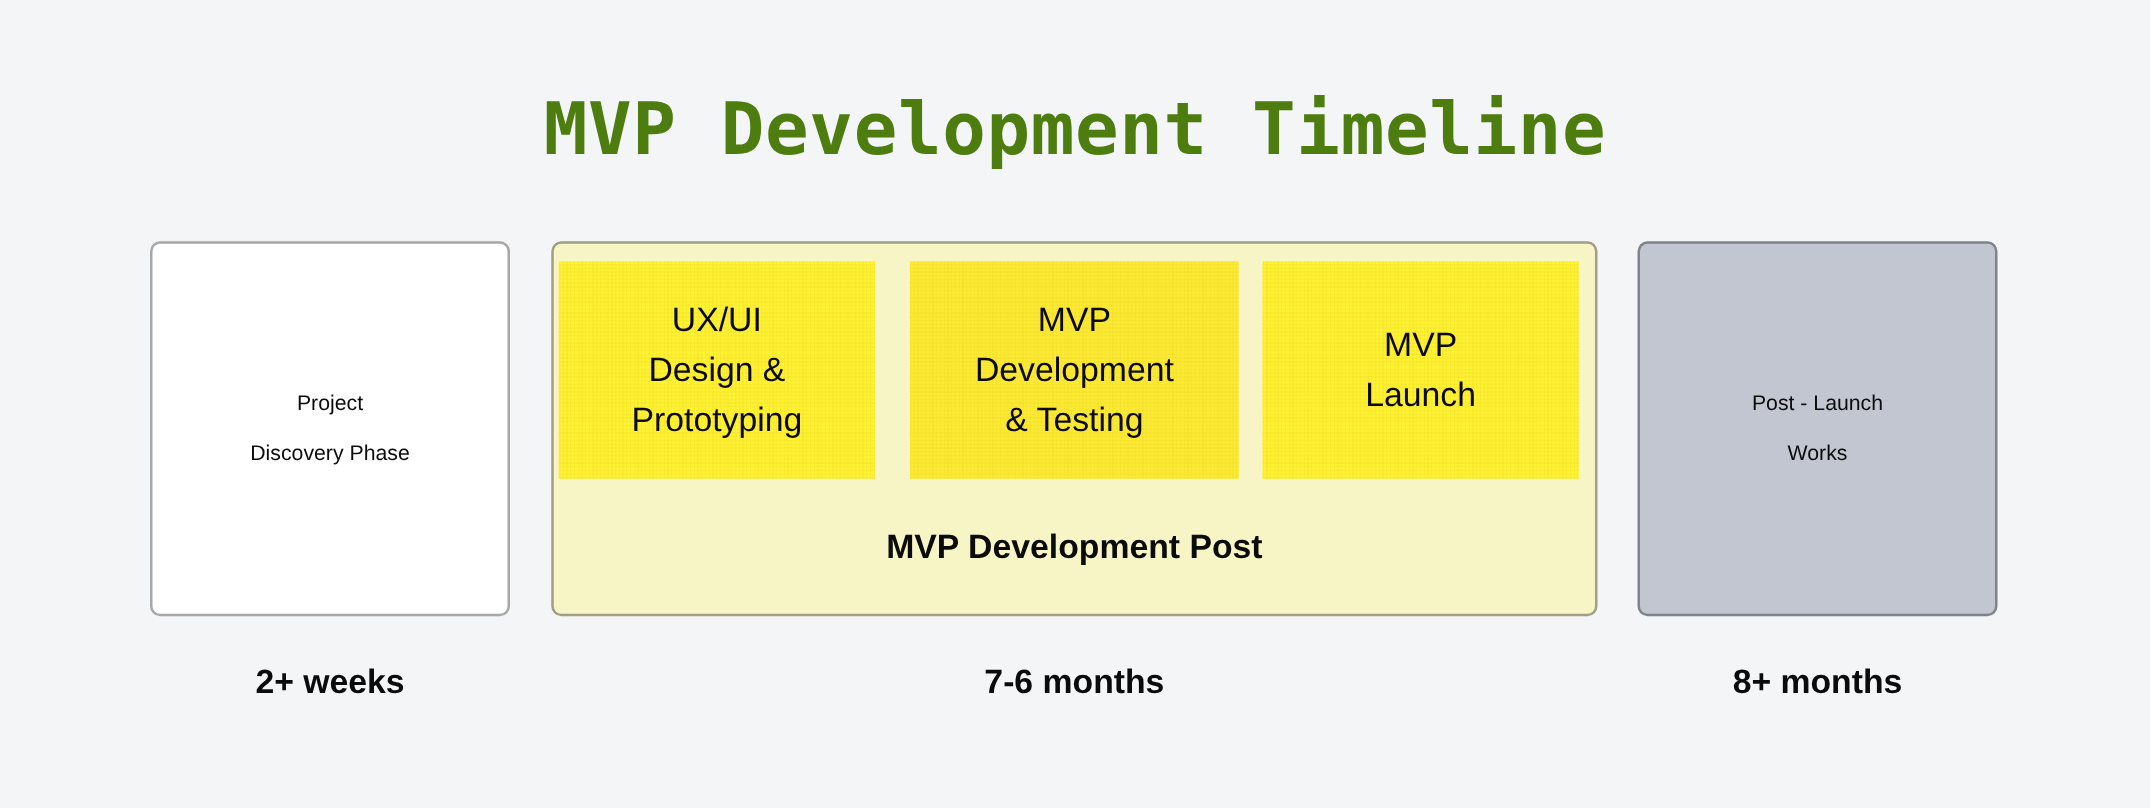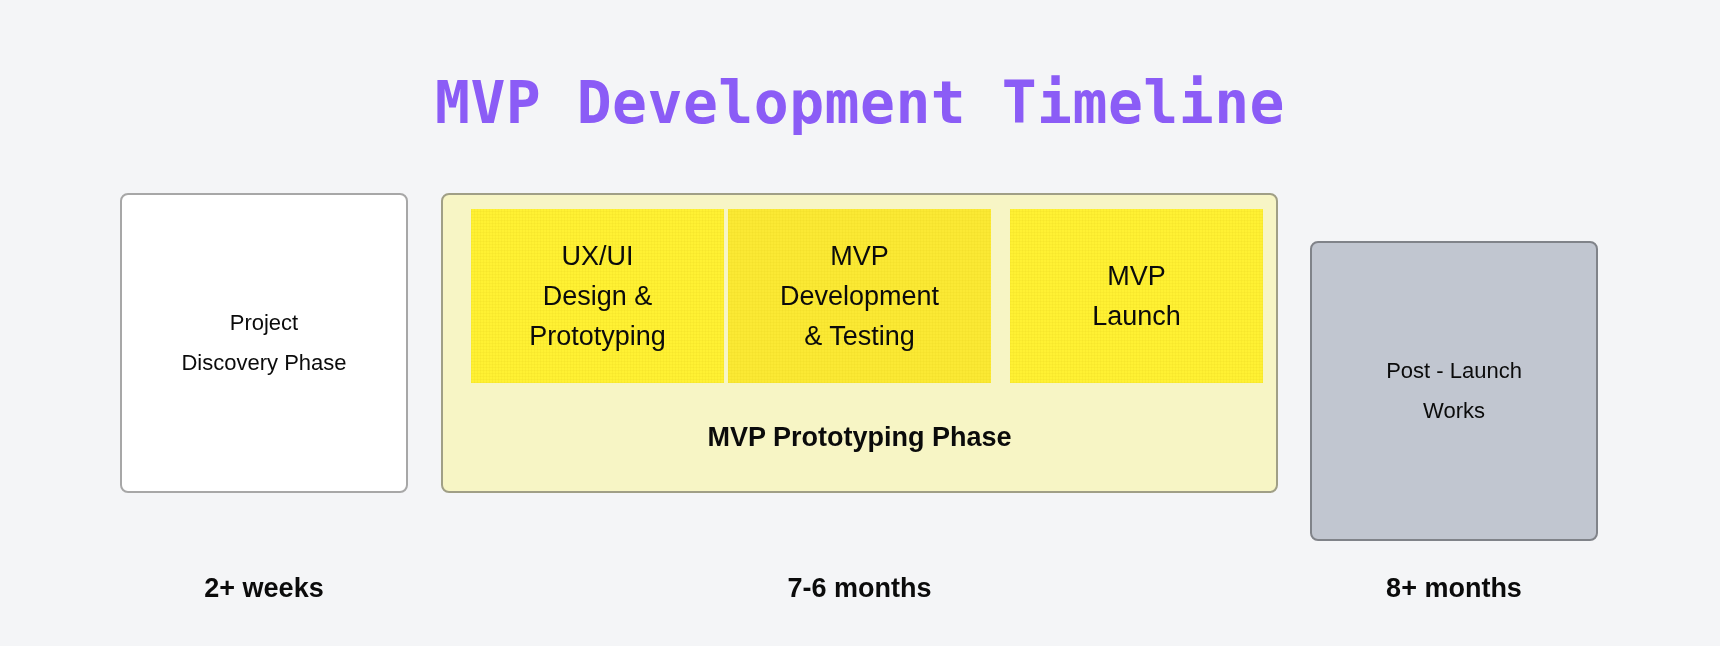--- a/index.html
+++ b/index.html
@@ -14,21 +14,21 @@
     .title {
       position: absolute;
       left: 0; width: 1720px;
       top: 68px;
       text-align: center;
       font-family: "DejaVu Sans Mono", "Liberation Mono", monospace;
       font-weight: bold;
       font-size: 58px;
       line-height: 70px;
       letter-spacing: 0.5px;
-      color: #8b5cf6;
+      color: #4d7c0f;
     }
     .box {
       position: absolute;
       top: 193px;
       height: 300px;
       box-sizing: border-box;
       border-radius: 8px;
       display: flex;
       align-items: center;
       justify-content: center;
@@ -36,48 +36,47 @@
     }
     .box-discovery {
       left: 120px; width: 288px;
       background: #ffffff;
       border: 2px solid #a7a7a7;
     }
     .box-postlaunch {
       left: 1310px; width: 288px;
       background: #c1c6d0;
       border: 2px solid #808389;
-      margin-top: 48px;
     }
     .box-mvp {
       left: 441px; width: 837px;
       background: #f7f5c5;
       border: 2px solid #a09f86;
       display: block;
     }
     .box-text {
-      font-size: 22px;
+      font-size: 17px;
       line-height: 40px;
       white-space: pre-line;
     }
     .sub {
       position: absolute;
       top: 14px;
       height: 174px;
       box-sizing: border-box;
       background: #fff133;
       background-image:
         repeating-linear-gradient(0deg, rgba(230,210,30,0.18) 0 1px, transparent 1px 3px),
         repeating-linear-gradient(90deg, rgba(230,210,30,0.18) 0 1px, transparent 1px 3px);
       display: flex;
       align-items: center;
       justify-content: center;
       text-align: center;
     }
-    .sub-1 { left: 28px; width: 253px; }
+    .sub-1 { left: 4px; width: 253px; }
     .sub-2 { left: 285px; width: 263px; background-color: #fbe934; }
     .sub-3 { left: 567px; width: 253px; }
     .sub-text {
       font-size: 27px;
       line-height: 40px;
       white-space: pre-line;
     }
     .mvp-phase-label {
       position: absolute;
       left: 0; right: 0;
@@ -87,21 +86,20 @@
       font-size: 27px;
       line-height: 36px;
     }
     .duration {
       position: absolute;
       top: 527px;
       font-weight: bold;
       font-size: 27px;
       line-height: 36px;
       text-align: center;
-      margin-top: 43px;
     }
     .dur-1 { left: 120px; width: 288px; }
     .dur-2 { left: 441px; width: 837px; }
     .dur-3 { left: 1310px; width: 288px; }
   </style>
 </head>
 <body>
 
 <div class="title">MVP Development Timeline</div>
 
@@ -118,21 +116,21 @@
   </div>
   <div class="sub sub-2">
     <div class="sub-text">MVP
 Development
 &amp; Testing</div>
   </div>
   <div class="sub sub-3">
     <div class="sub-text">MVP
 Launch</div>
   </div>
-  <div class="mvp-phase-label">MVP Prototyping Phase</div>
+  <div class="mvp-phase-label">MVP Development Post</div>
 </div>
 
 <div class="box box-postlaunch">
   <div class="box-text">Post - Launch
 Works</div>
 </div>
 
 <div class="duration dur-1">2+ weeks</div>
 <div class="duration dur-2">7-6 months</div>
 <div class="duration dur-3">8+ months</div>

